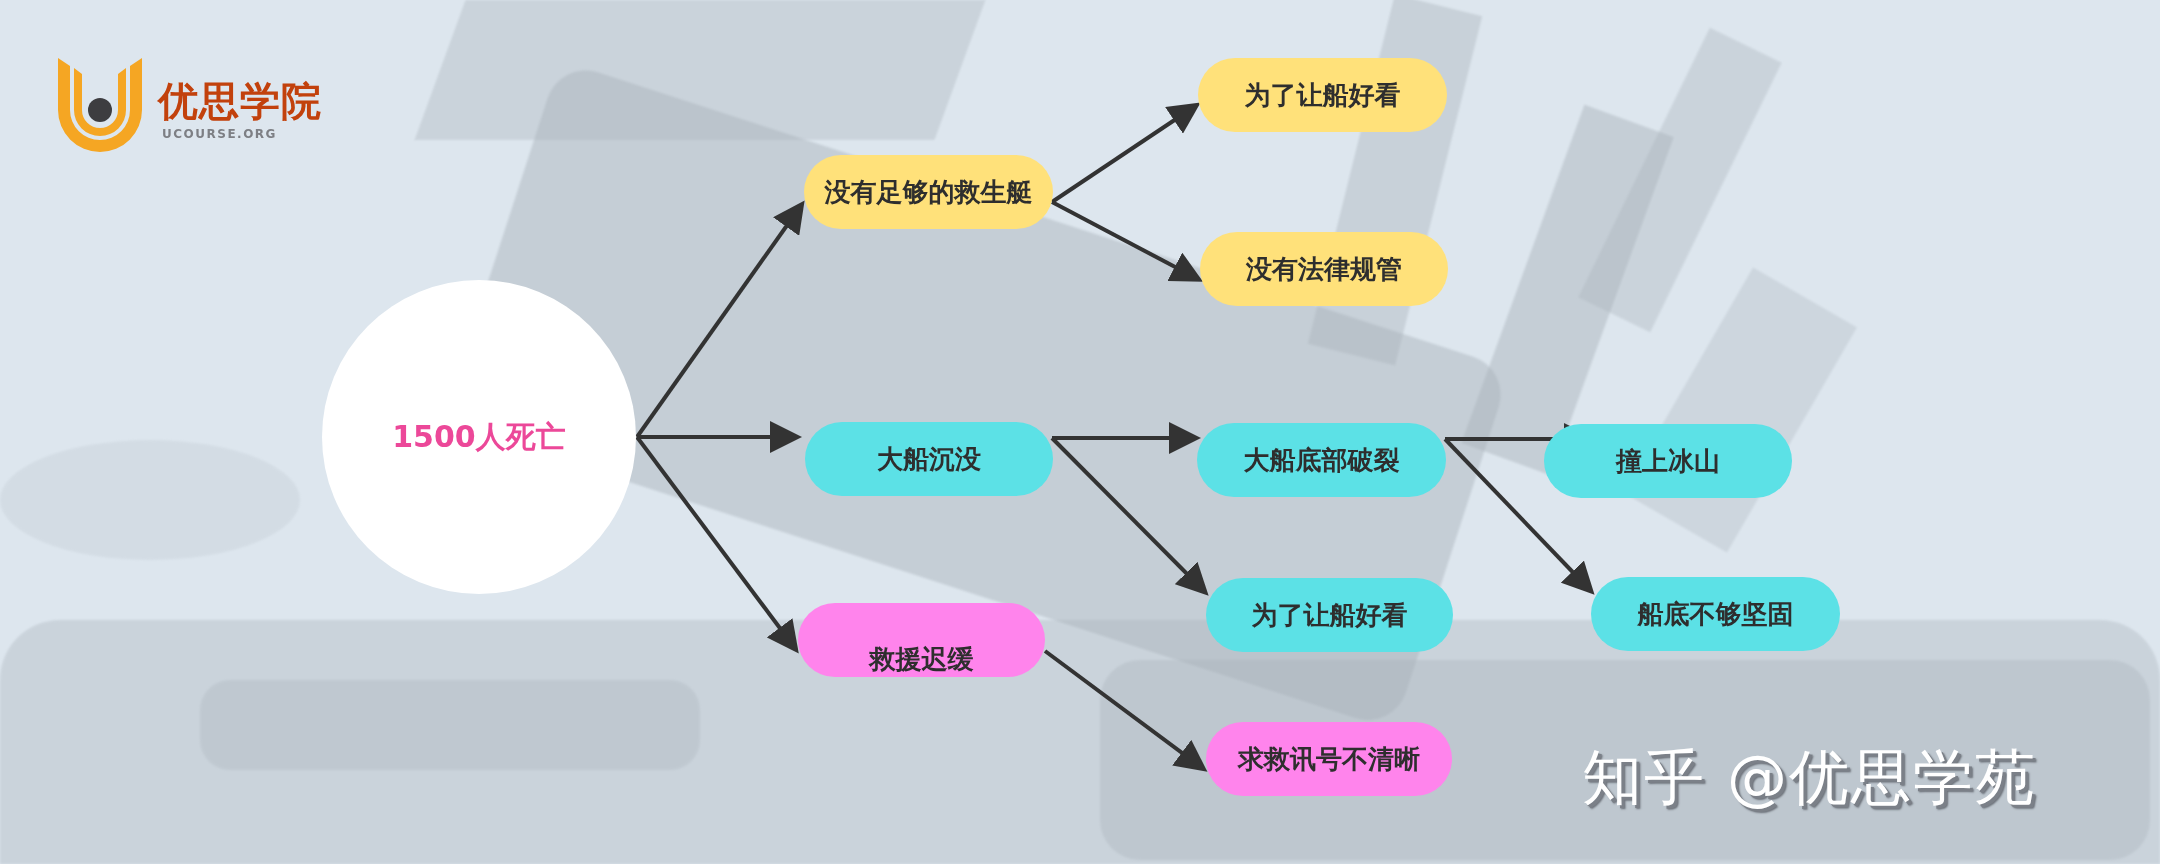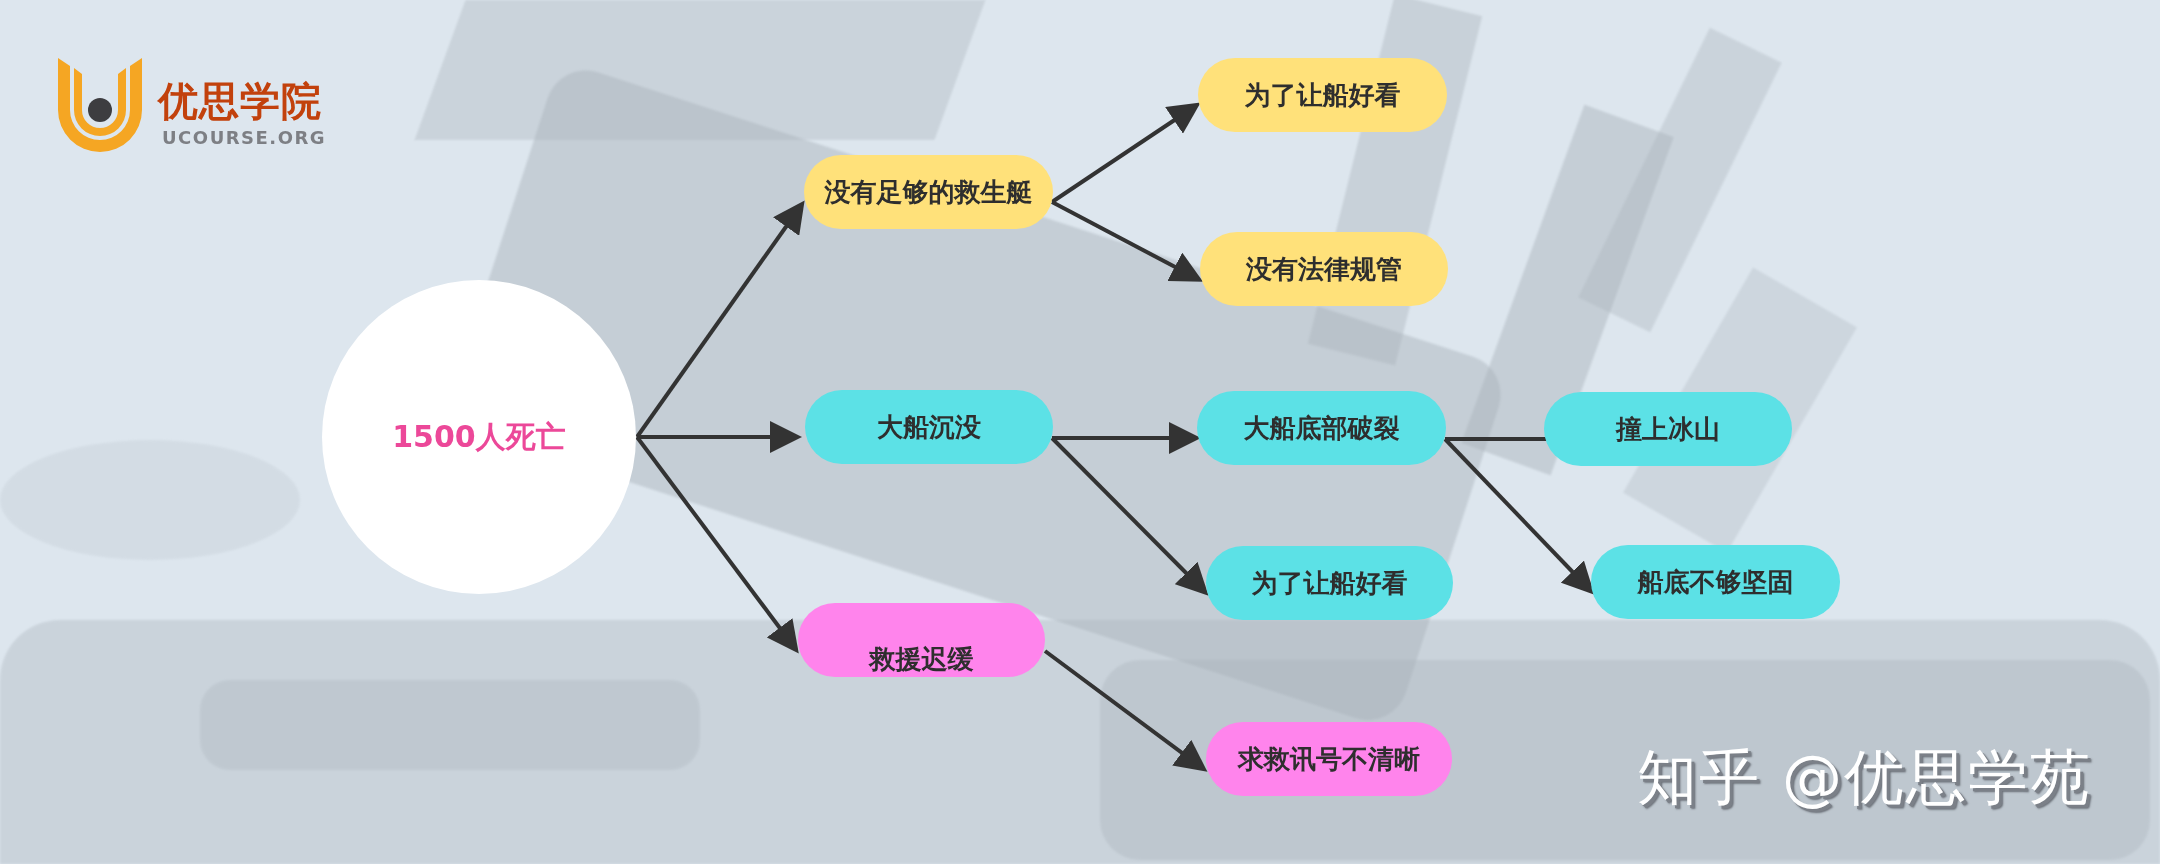--- a/index.html
+++ b/index.html
@@ -6,38 +6,38 @@
   body {
     width: 2160px; height: 864px; position: relative; overflow: hidden;
     background: #dde6ee;
     font-family: "DejaVu Sans", "Liberation Sans", sans-serif;
   }
   .bg-layer { position: absolute; inset: 0; pointer-events: none; }
   .bg-shape { position: absolute; background: #a9b2ba; opacity: 0.55; filter: blur(1px); }
   .logo { position: absolute; left: 52px; top: 54px; width: 320px; height: 100px; }
   .logo-mark { position: absolute; left: 4px; top: 4px; width: 88px; height: 96px; }
   .logo-title { position: absolute; left: 106px; top: 20px; font-size: 40px; font-weight: bold; color: #c2410c; letter-spacing: 1px; white-space: nowrap; }
-  .logo-sub { position: absolute; left: 110px; top: 73px; font-size: 18px; font-weight: bold; color: #7d7f84; letter-spacing: 1.5px; white-space: nowrap; }
+  .logo-sub { position: absolute; left: 110px; top: 73px; font-size: 12px; font-weight: bold; color: #7d7f84; letter-spacing: 1.5px; white-space: nowrap; }
   .root-node {
     position: absolute; left: 322px; top: 280px; width: 314px; height: 314px;
     border-radius: 50%; background: #ffffff;
     display: flex; align-items: center; justify-content: center;
   }
   .root-label { font-size: 30px; font-weight: bold; color: #ec4899; }
   .node {
     position: absolute; height: 74px; border-radius: 48px;
     display: flex; align-items: center; justify-content: center;
   }
   .node span { font-size: 26px; font-weight: bold; color: #2e2e2e; white-space: nowrap; }
   .yellow { background: #ffe17a; }
-  .cyan { background: #5ce1e6; }
+  .cyan { background: #5ce1e6; margin-top: 32px; }
   .pink { background: #ff84ec; }
   svg.arrows { position: absolute; left: 0; top: 0; }
   .watermark {
-    position: absolute; left: 1637px; top: 738px; font-size: 60px; color: #ffffff;
+    position: absolute; left: 1582px; top: 738px; font-size: 60px; color: #ffffff;
     text-shadow: 3px 3px 0 #7b8088, 4px 4px 2px #6b7078; white-space: nowrap; letter-spacing: 2px;
   }
 </style>
 </head>
 <body>
 
 <div class="bg-layer">
   <div class="bg-shape" style="left:440px;top:0;width:520px;height:140px;transform:skewX(-20deg);opacity:0.35;"></div>
   <div class="bg-shape" style="left:560px;top:60px;width:1000px;height:380px;transform:rotate(18deg);transform-origin:left top;border-radius:40px;opacity:0.45;"></div>
   <div class="bg-shape" style="left:1350px;top:0;width:90px;height:360px;transform:rotate(14deg);opacity:0.4;"></div>

